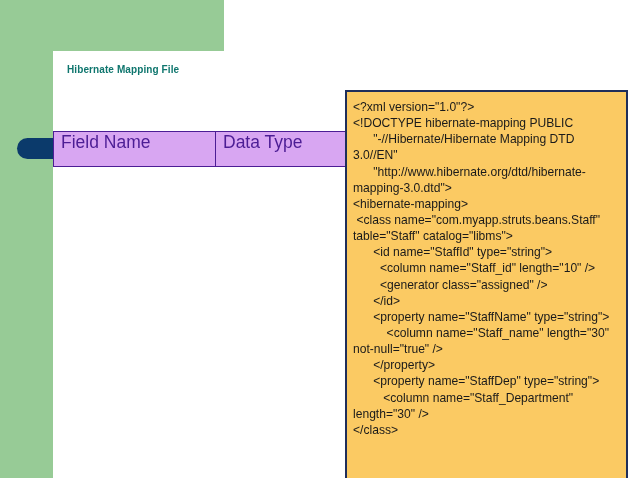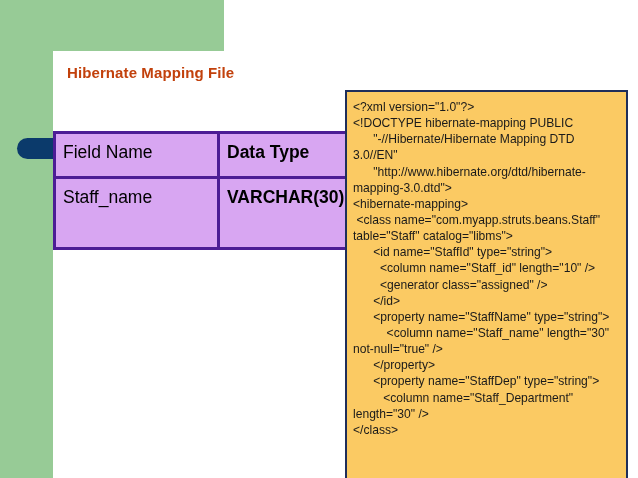--- a/index.html
+++ b/index.html
@@ -55,50 +55,50 @@
     height: 21px;
     background: #0B3A6B;
     border-radius: 11px 0 0 11px;
   }
 
   
   .page-title {
     position: absolute;
     left: 67px;
     top: 64px;
-    font-size: 15px;
+    font-size: 10px;
     font-weight: bold;
-    color: #c2410c;
+    color: #0f766e;
     letter-spacing: 0.1px;
     white-space: nowrap;
   }
 
   
   .field-table {
     position: absolute;
     left: 53px;
     top: 131px;
     width: 289px;
     border-collapse: collapse;
     table-layout: fixed;
     background: #D8A6F2;
   }
   .field-table td {
-    border: 3px solid #4c1d95;
+    border: 1px solid #4c1d95;
     background: #D8A6F2;
-    color: #000000;
+    color: #4c1d95;
     font-size: 17.5px;
     line-height: 1.17;
-    padding: 8px 6px 5px 7px;
+    padding: 0 6px 5px 7px;
     vertical-align: top;
     word-break: break-all;
     overflow-wrap: anywhere;
   }
   .field-table .col-field { width: 148px; }
-  .field-table .col-type  { width: 141px; font-weight: bold; }
+  .field-table .col-type  { width: 141px; }
   .field-table tr.hdr td { height: 29px; }
   .field-table tr.body-row td { height: 56px; }
   .field-table tr.body-row:last-child td { height: 55px; }
 
   
   .code-panel {
     position: absolute;
     left: 345px;
     top: 90px;
     width: 283px;
@@ -132,24 +132,20 @@
   <div class="navy-pill"></div>
 
   <div class="page-title">Hibernate Mapping File</div>
 
   <table class="field-table">
     <tbody>
       <tr class="hdr">
         <td class="col-field">Field Name</td>
         <td class="col-type">Data Type</td>
       </tr>
-      <tr class="body-row">
-        <td class="col-field">Staff_name</td>
-        <td class="col-type">VARCHAR(30)</td>
-      </tr>
     </tbody>
   </table>
 
   <div class="code-panel">
     <code class="code-text">&lt;?xml version="1.0"?&gt;
 &lt;!DOCTYPE hibernate-mapping PUBLIC
       "-//Hibernate/Hibernate Mapping DTD 3.0//EN"
       "http://www.hibernate.org/dtd/hibernate-mapping-3.0.dtd"&gt;
 &lt;hibernate-mapping&gt;
  &lt;class name="com.myapp.struts.beans.Staff" table="Staff" catalog="libms"&gt;

